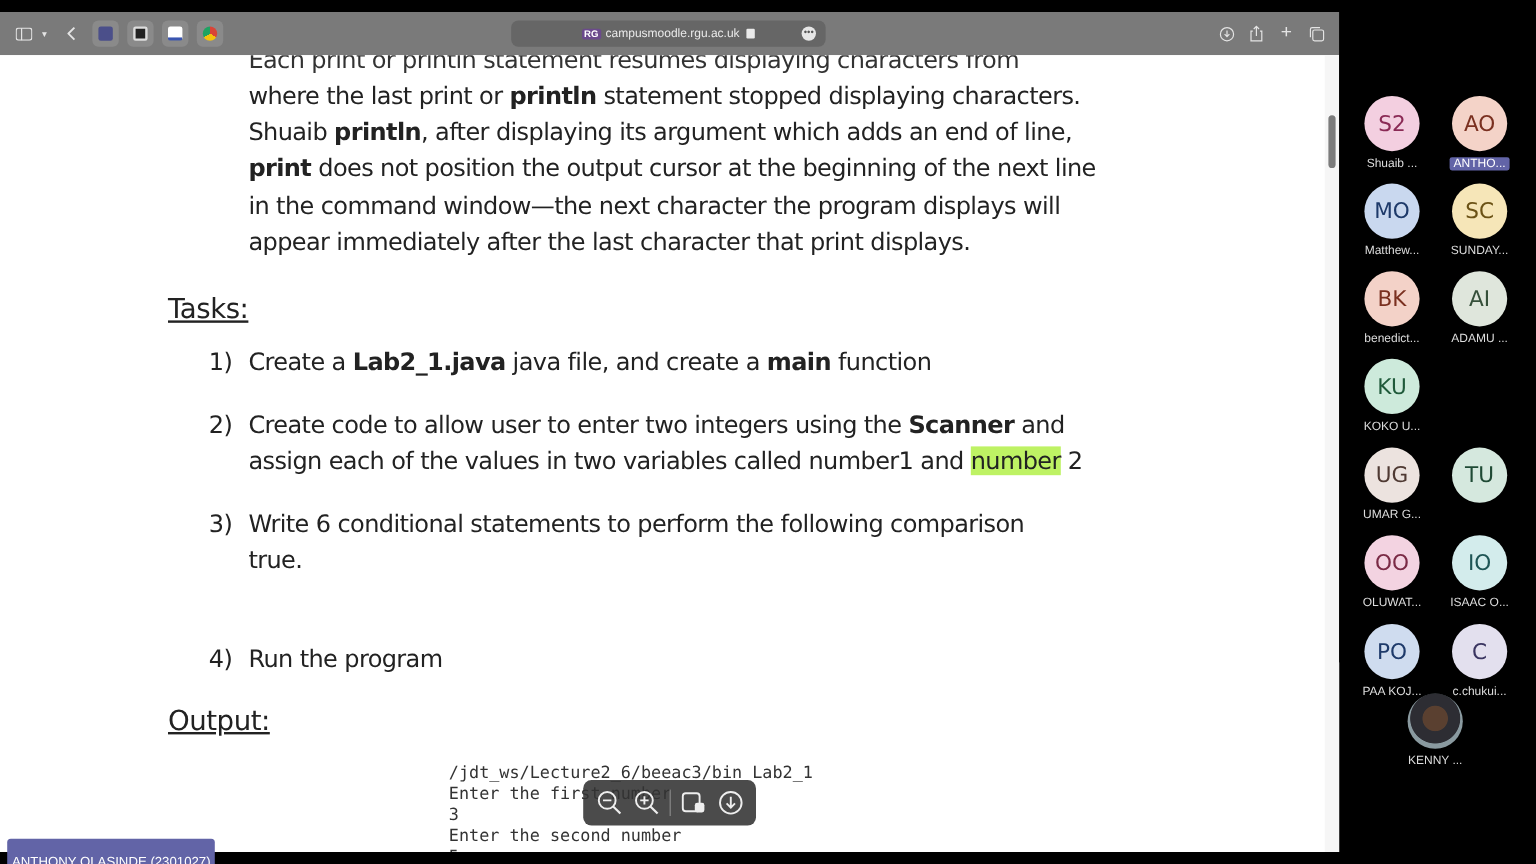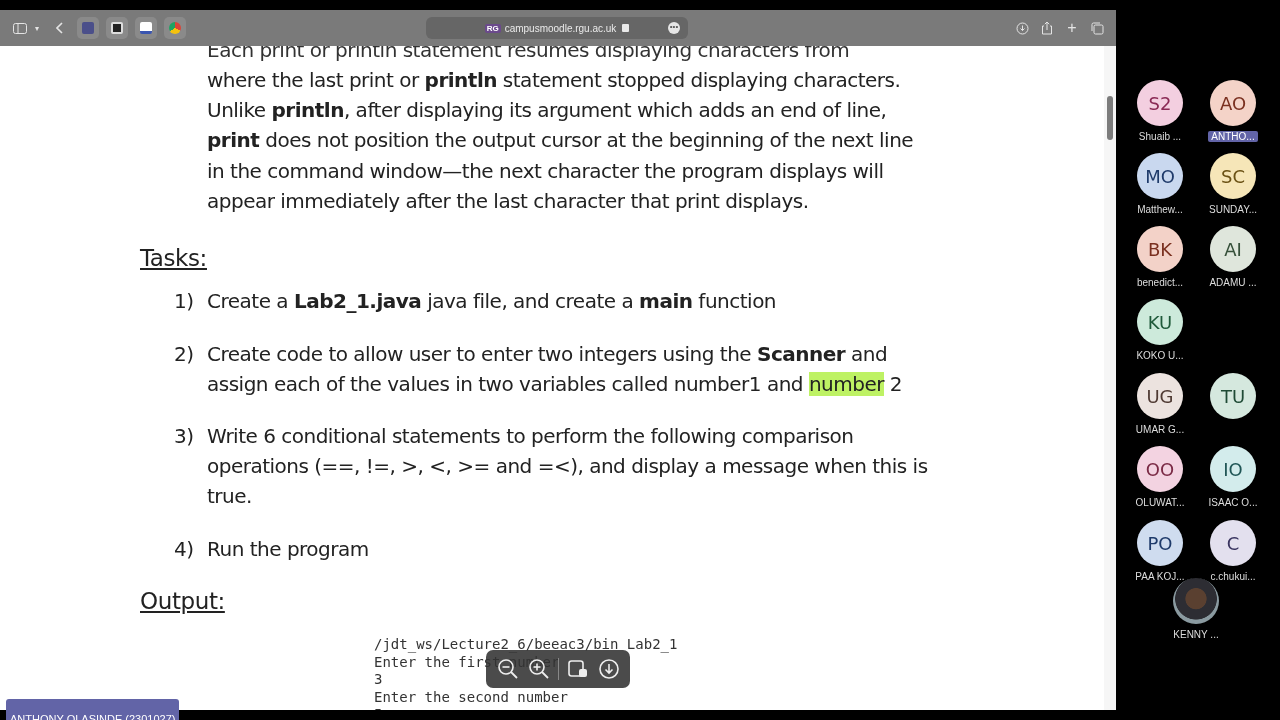--- a/index.html
+++ b/index.html
@@ -107,21 +107,21 @@
           <path d="M1 9V2.5A1.5 1.5 0 0 1 2.5 1H9" fill="none" stroke="#e4e4e4"></path>
         </svg>
     </div>
   </div>
 
   <div class="page">
     <div class="para" style="top:-11px;color:#333;">Each print or println statement resumes displaying characters from</div>
 
     <div class="para" style="top:19px;">
       <div><span>where the last print or </span><b>println</b><span> statement stopped displaying characters.</span></div>
-      <div><span>Unlike </span><b>println</b><span>, after displaying its argument which adds an end of line,</span></div>
+      <div><span>Shuaib </span><b>println</b><span>, after displaying its argument which adds an end of line,</span></div>
       <div><span></span><b>print</b><span> does not position the output cursor at the beginning of the next line</span></div>
       <div><span>in the command window—the next character the program displays will</span></div>
       <div><span>appear immediately after the last character that print displays.</span></div>
     </div>
 
     <div class="heading" style="top:199px;">Tasks:</div>
 
     <div class="task" style="top:240px;">
       <span class="num">1)</span>
       <div class="body"><span>Create a </span><b>Lab2_1.java</b><span> java file, and create a </span><b>main</b><span> function</span></div>
@@ -132,21 +132,20 @@
       <div class="body">
         <div><span>Create code to allow user to enter two integers using the </span><b>Scanner</b><span> and</span></div>
         <div><span>assign each of the values in two variables called number1 and </span><span class="hl">number</span><span> 2</span></div>
       </div>
     </div>
 
     <div class="task" style="top:375px;">
       <span class="num">3)</span>
       <div class="body">
         <div>Write 6 conditional statements to perform the following comparison</div>
-        <div>operations (==, !=,  &gt;,  &lt;,  &gt;= and =&lt;), and display a message when this is</div>
         <div>true.</div>
       </div>
     </div>
 
     <div class="task" style="top:488px;">
       <span class="num">4)</span>
       <div class="body">Run the program</div>
     </div>
 
     <div class="heading" style="top:542px;">Output:</div>

